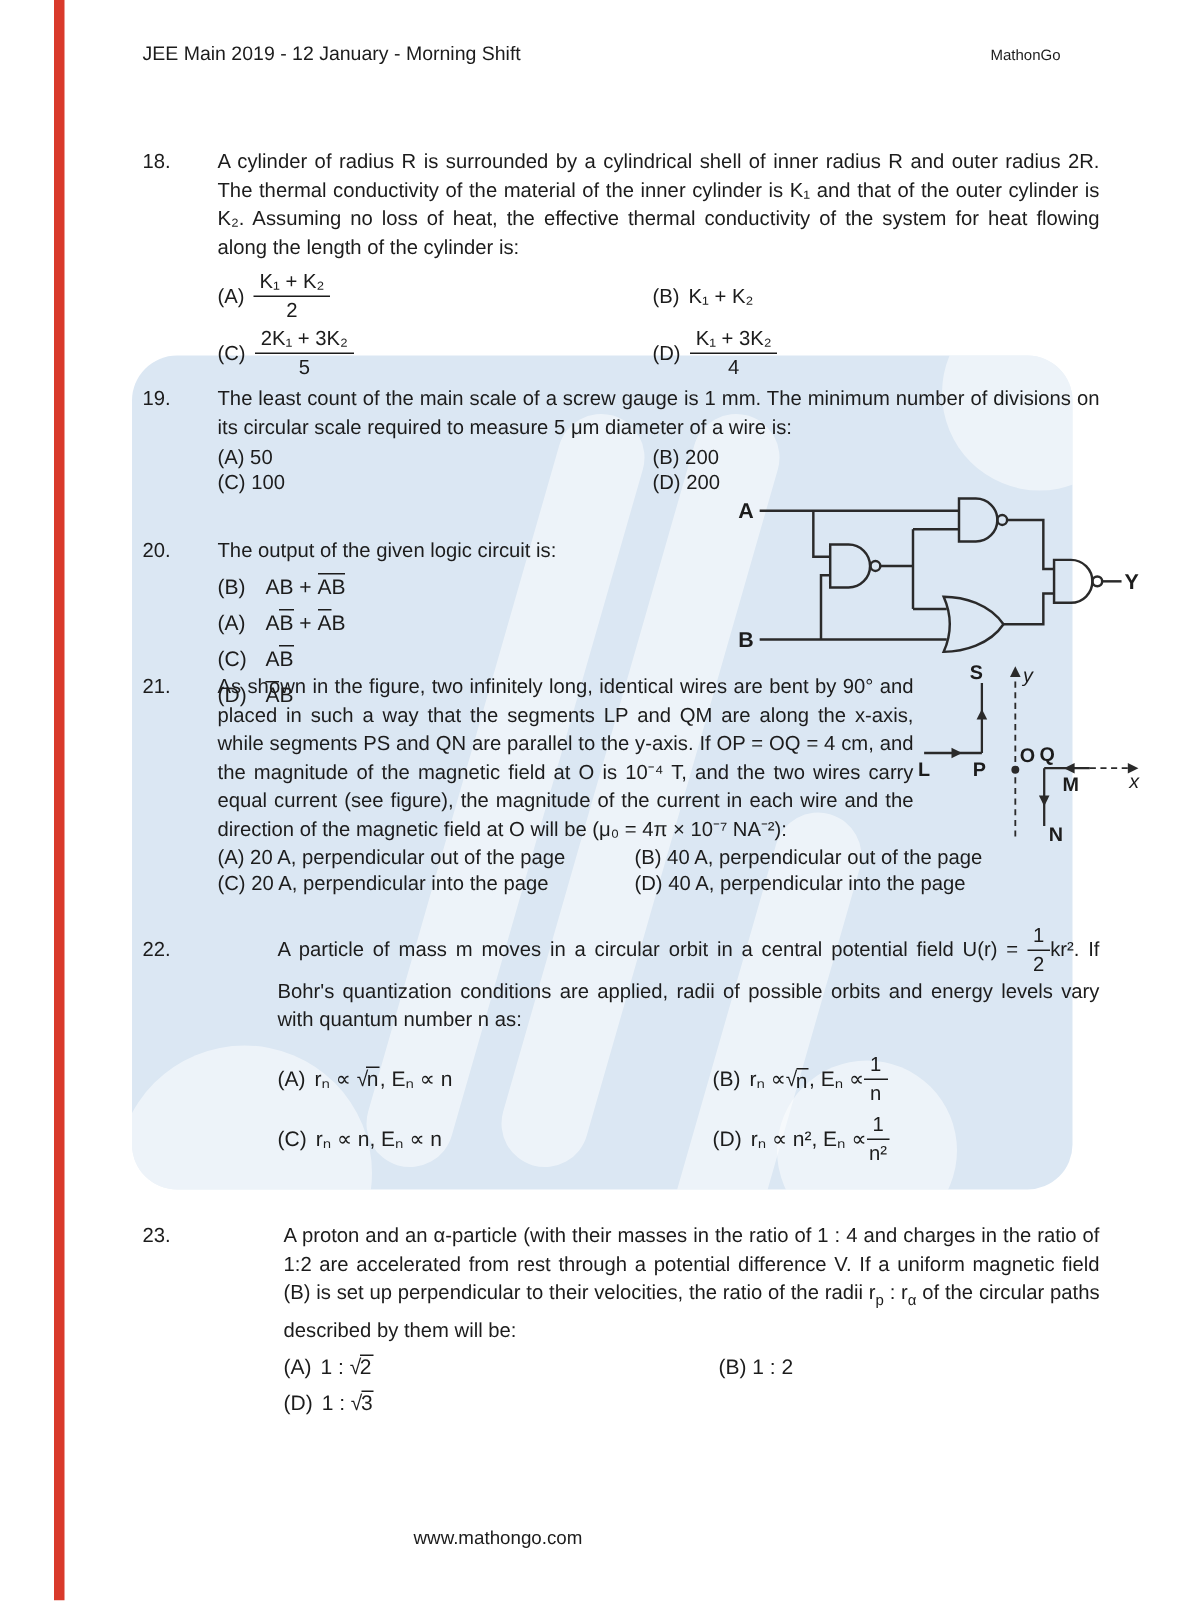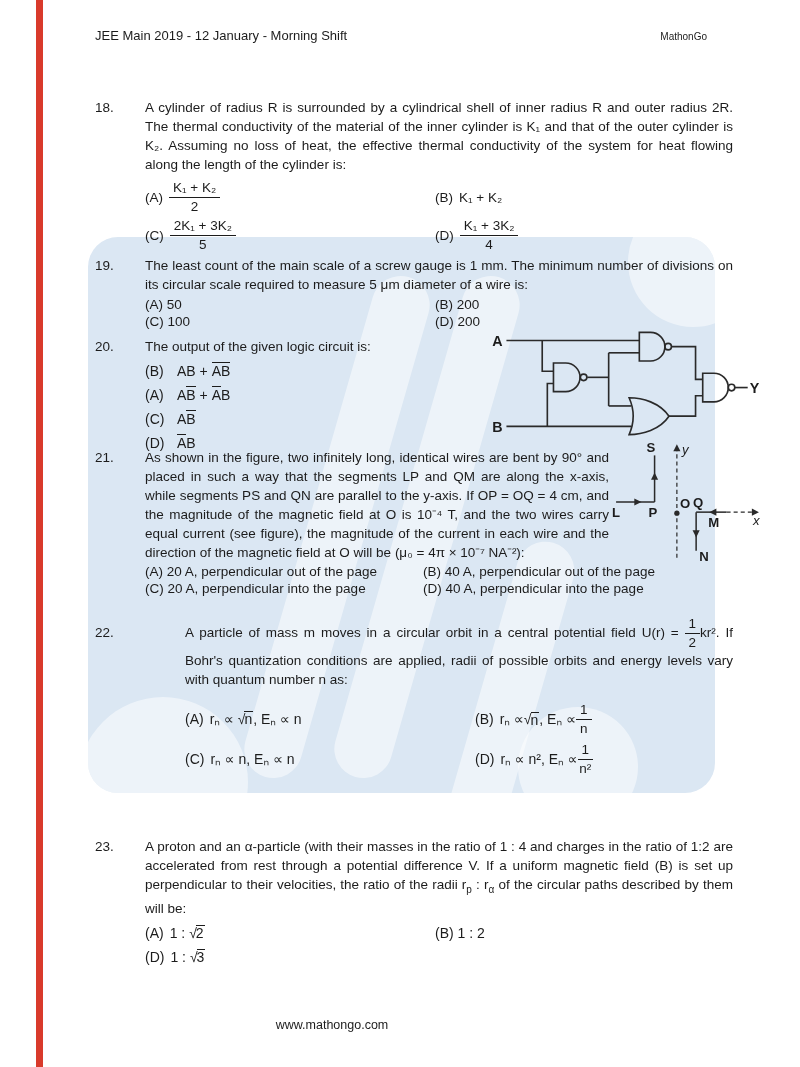--- a/index.html
+++ b/index.html
@@ -100,21 +100,21 @@
     <div class="para">The least count of the main scale of a screw gauge is 1 mm. The minimum number of divisions on its circular scale required to measure 5 μm diameter of a wire is:</div>
     <div class="opt2col" style="margin-top:2px;">
       <div class="optrow">(A) 50</div>
       <div class="optrow">(B) 200</div>
       <div class="optrow">(C) 100</div>
       <div class="optrow">(D) 200</div>
     </div>
   </div>
 </div>
 
-<div class="q" style="top:337px;width:390px;justify-content:flex-end;">
+<div class="q" style="top:357px;width:390px;justify-content:flex-end;">
   <div class="qnum">20.</div>
   <div class="qbody">
     <div class="para" style="text-align:left;">The output of the given logic circuit is:</div>
     <div style="margin-top:3px;">
       <div class="mopt"><span class="olabel">(B)</span><span>AB + </span><span class="ov">AB</span></div>
       <div class="mopt"><span class="olabel">(A)</span><span>A</span><span class="ov">B</span><span> + </span><span class="ov">A</span><span>B</span></div>
       <div class="mopt"><span class="olabel">(C)</span><span>A</span><span class="ov">B</span></div>
       <div class="mopt"><span class="olabel">(D)</span><span class="ov">A</span><span>B</span></div>
     </div>
   </div>
@@ -221,21 +221,21 @@
         <span>rₙ ∝ n², Eₙ ∝ </span>
         <span class="frac">
             <span class="top">1</span>
             <span class="bot">n²</span>
           </span>
       </div>
     </div>
   </div>
 </div>
 
-<div class="q" style="top:837px;width:638px;">
+<div class="q" style="top:814px;width:638px;gap:44px;">
   <div class="qnum">23.</div>
   <div class="qbody">
     <div class="para"><span>A proton and an α-particle (with their masses in the ratio of 1 : 4 and charges in the ratio of 1:2 are accelerated from rest through a potential difference V. If a uniform magnetic field (B) is set up perpendicular to their velocities, the ratio of the radii r</span><sub>p</sub><span> : r</span><sub>α</sub><span> of the circular paths described by them will be:</span></div>
     <div class="opt2col" style="margin-top:4px;font-size:14px;">
       <div class="optrow" style="min-height:24px;">
         <span class="olabel">(A)</span>
         <span><span>1 : </span><span class="sq">√</span><span class="rad">2</span></span>
       </div>
       <div class="optrow" style="min-height:24px;">(B) 1 : 2</div>
       <div class="optrow" style="min-height:24px;">

